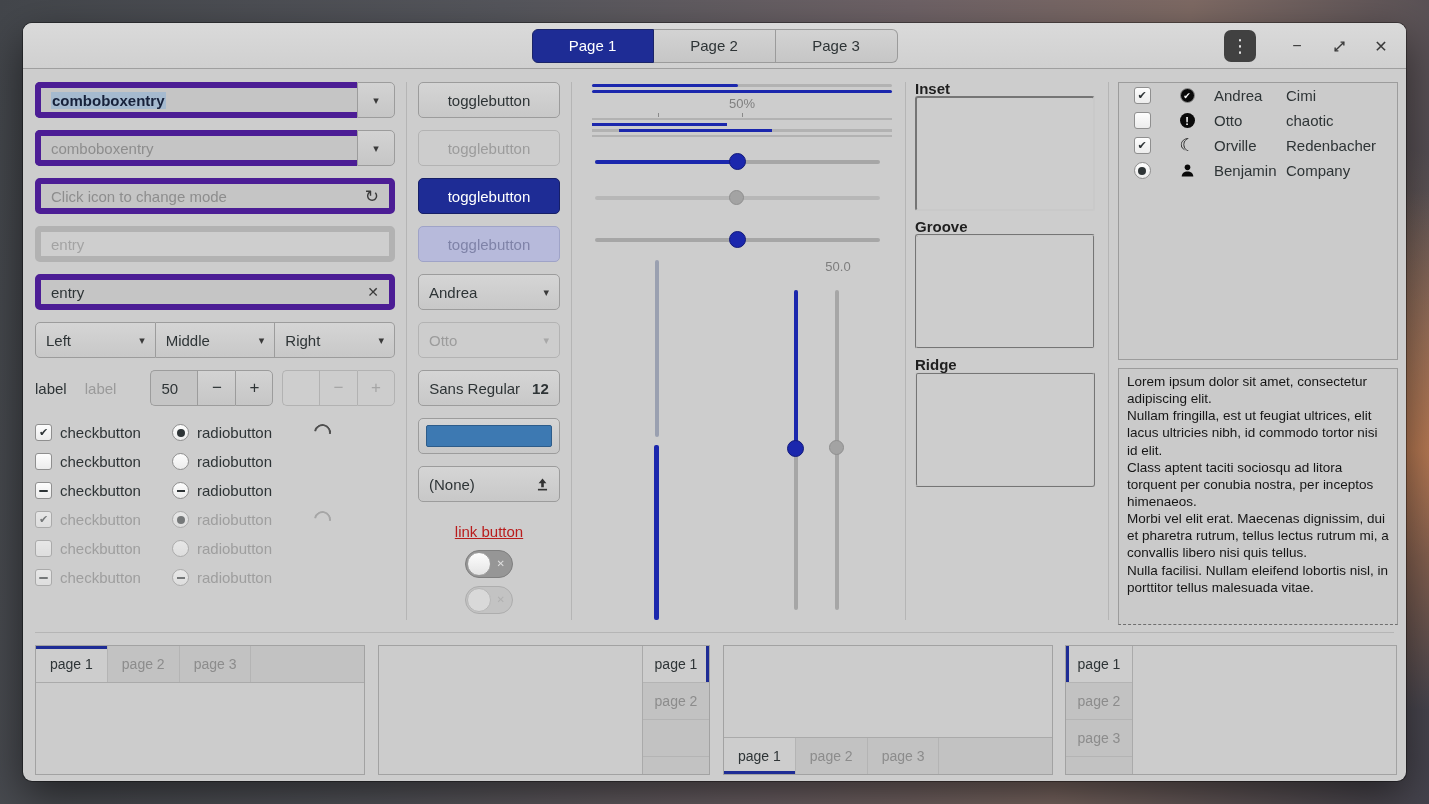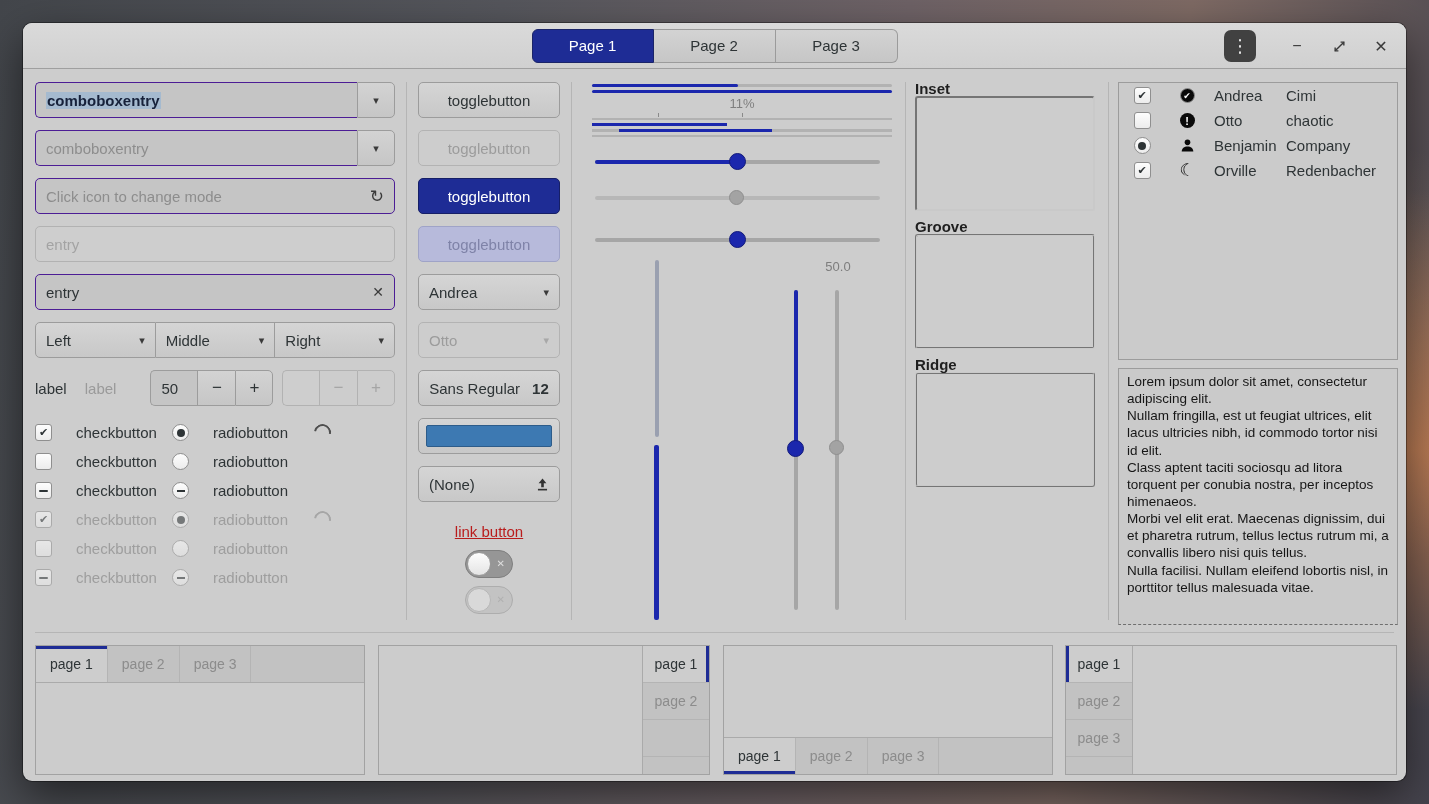--- a/index.html
+++ b/index.html
@@ -35,21 +35,21 @@
   .menu-btn { width:32px; height:32px; border:none; border-radius:7px; background:#414141;
     color:#ececec; font-size:18px; display:flex; align-items:center; justify-content:center; margin-right:12px; }
 
   .content { position:relative; flex:1; }
 
   .vsep { position:absolute; top:13px; height:538px; width:1px; background:#b5b5b5; }
   .hsep { position:absolute; left:12px; right:12px; top:563px; height:1px; background:#b5b5b5; }
 
   
   .entry { display:flex; align-items:center; height:36px; background:#c5c5c5;
-    border:1px solid #4c1d95; border-radius:5px; padding:0 10px; }
+    border:6px solid #4c1d95; border-radius:5px; padding:0 10px; }
   .entry input { flex:1; min-width:0; border:0; background:transparent; outline:none;
     font:15px "Liberation Sans","DejaVu Sans",sans-serif; color:#2e3436; }
   .entry input::placeholder { color:#8d8d8d; }
   .entry.disabled { background:#cecece; border-color:#b2b2b2; }
   .entry.disabled input::placeholder { color:#a3a3a3; }
   .sel-text { background:#a5bacf; color:#16213a; font-weight:700; padding:0 1px; }
   .entry-icon { flex:none; color:#3a3a3a; font-size:17px; line-height:1; margin-left:8px; }
 
   .combo-field { display:flex; }
   .combo-field .entry { flex:1; border-radius:5px 0 0 5px; border-right:0; }
@@ -100,21 +100,21 @@
   .cgroup { display:flex; align-items:center; width:137px; }
   .cgroup.rgroup { width:130px; }
   .check { flex:none; width:17px; height:17px; border:1px solid #8f8f8f; border-radius:3px;
     background:linear-gradient(#fdfdfd,#ececec); display:flex; align-items:center; justify-content:center; }
   .check.checked::after { content:"✔"; font-size:11px; color:#2e3436; }
   .check.mixed::after { content:""; width:9px; height:2px; background:#2e3436; border-radius:1px; }
   .radio { flex:none; width:17px; height:17px; border:1px solid #8f8f8f; border-radius:50%;
     background:linear-gradient(#fdfdfd,#ececec); display:flex; align-items:center; justify-content:center; }
   .radio.checked::after { content:""; width:8px; height:8px; border-radius:50%; background:#2e3436; }
   .radio.mixed::after { content:""; width:8px; height:2px; background:#2e3436; }
-  .clabel { margin-left:24px; font-size:15px; color:#2e3436; white-space:nowrap; }
+  .clabel { margin-left:8px; font-size:15px; color:#2e3436; white-space:nowrap; }
   .crow.disabled .clabel { color:#9e9e9e; }
   .crow.disabled .check, .crow.disabled .radio { opacity:.55; }
   .spinner { width:17px; height:17px; border-radius:50%; border:2px solid transparent;
     border-top-color:#4f4f4f; border-right-color:#4f4f4f; transform:rotate(-35deg); margin-left:12px; }
   .crow.disabled .spinner { border-top-color:#a6a6a6; border-right-color:#a6a6a6; }
 
   
   .col2 { position:absolute; left:395px; top:13px; width:142px; display:flex; flex-direction:column; }
   .col2 > * { margin-bottom:12px; flex:none; }
   .font-btn { gap:12px; }
@@ -444,21 +444,21 @@
           <span class="knob"></span>
           <span class="off-mark"></span>
         </div>
       </div>
 
       <div class="col3">
         <div class="pb1">
             <div class="pf"></div>
           </div>
         <div class="pb2"></div>
-        <div class="pb-label">11%</div>
+        <div class="pb-label">50%</div>
 
         <div class="tickA"></div>
         <div class="tickB"></div>
         <div class="lb1"></div>
         <div class="lb2"></div>
         <div class="lb3">
             <div class="seg"></div>
           </div>
         <div class="lb4"></div>
 
@@ -527,41 +527,41 @@
                 <span class="check"></span>
               </div>
             <div class="icell">
                 <span class="badge excl"></span>
               </div>
             <div class="tcell">Otto</div>
             <div class="tcell">chaotic</div>
           </div>
           <div class="tv-row">
             <div class="ccell">
+                <span class="check checked"></span>
+              </div>
+            <div class="icell">
+                <span class="moon-icon"></span>
+              </div>
+            <div class="tcell">Orville</div>
+            <div class="tcell">Redenbacher</div>
+          </div>
+          <div class="tv-row">
+            <div class="ccell">
                 <span class="radio checked"></span>
               </div>
             <div class="icell">
               <svg width="15" height="15" viewBox="0 0 16 16">
                 <circle cx="8" cy="4.6" r="3" fill="#0a0a0a"></circle>
                 <path d="M1.8 14.5 C1.8 10.8 4.6 9 8 9 C11.4 9 14.2 10.8 14.2 14.5 Z" fill="#0a0a0a"></path>
               </svg>
             </div>
             <div class="tcell">Benjamin</div>
             <div class="tcell">Company</div>
           </div>
-          <div class="tv-row">
-            <div class="ccell">
-                <span class="check checked"></span>
-              </div>
-            <div class="icell">
-                <span class="moon-icon"></span>
-              </div>
-            <div class="tcell">Orville</div>
-            <div class="tcell">Redenbacher</div>
-          </div>
         </div>
 
         <div class="textview">Lorem ipsum dolor sit amet, consectetur adipiscing elit.
 Nullam fringilla, est ut feugiat ultrices, elit lacus ultricies nibh, id commodo tortor nisi id elit.
 Class aptent taciti sociosqu ad litora torquent per conubia nostra, per inceptos himenaeos.
 Morbi vel elit erat. Maecenas dignissim, dui et pharetra rutrum, tellus lectus rutrum mi, a convallis libero nisi quis tellus.
 Nulla facilisi. Nullam eleifend lobortis nisl, in porttitor tellus malesuada vitae.</div>
       </div>
 
       <div class="notebook nb1">

